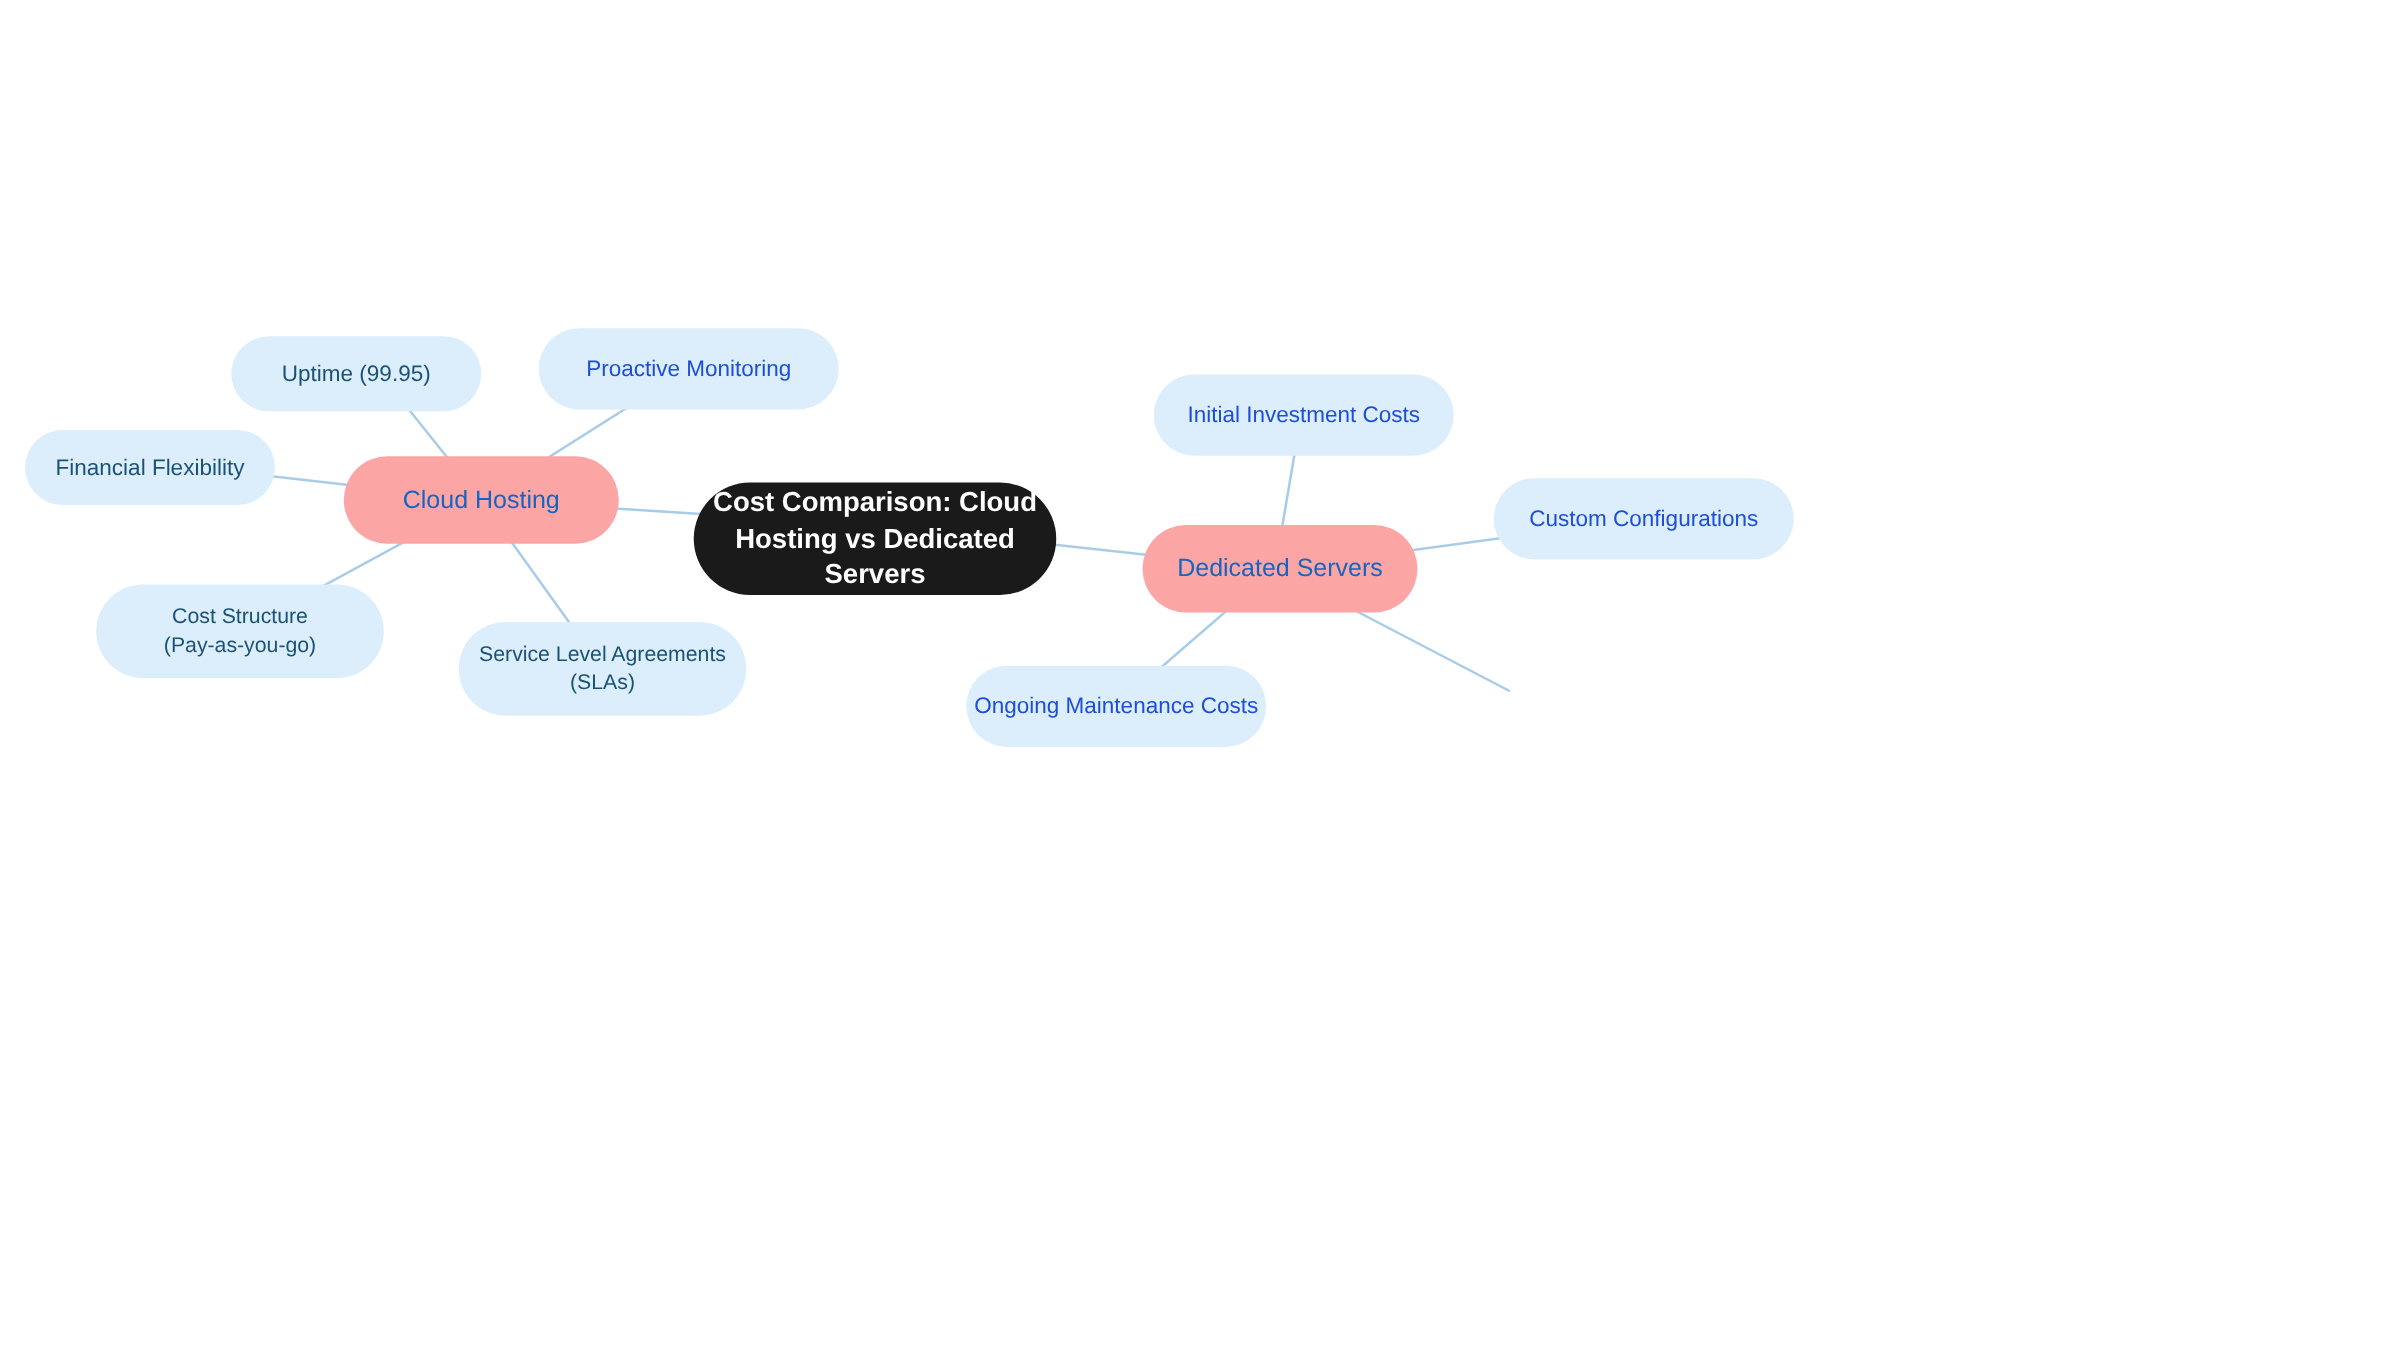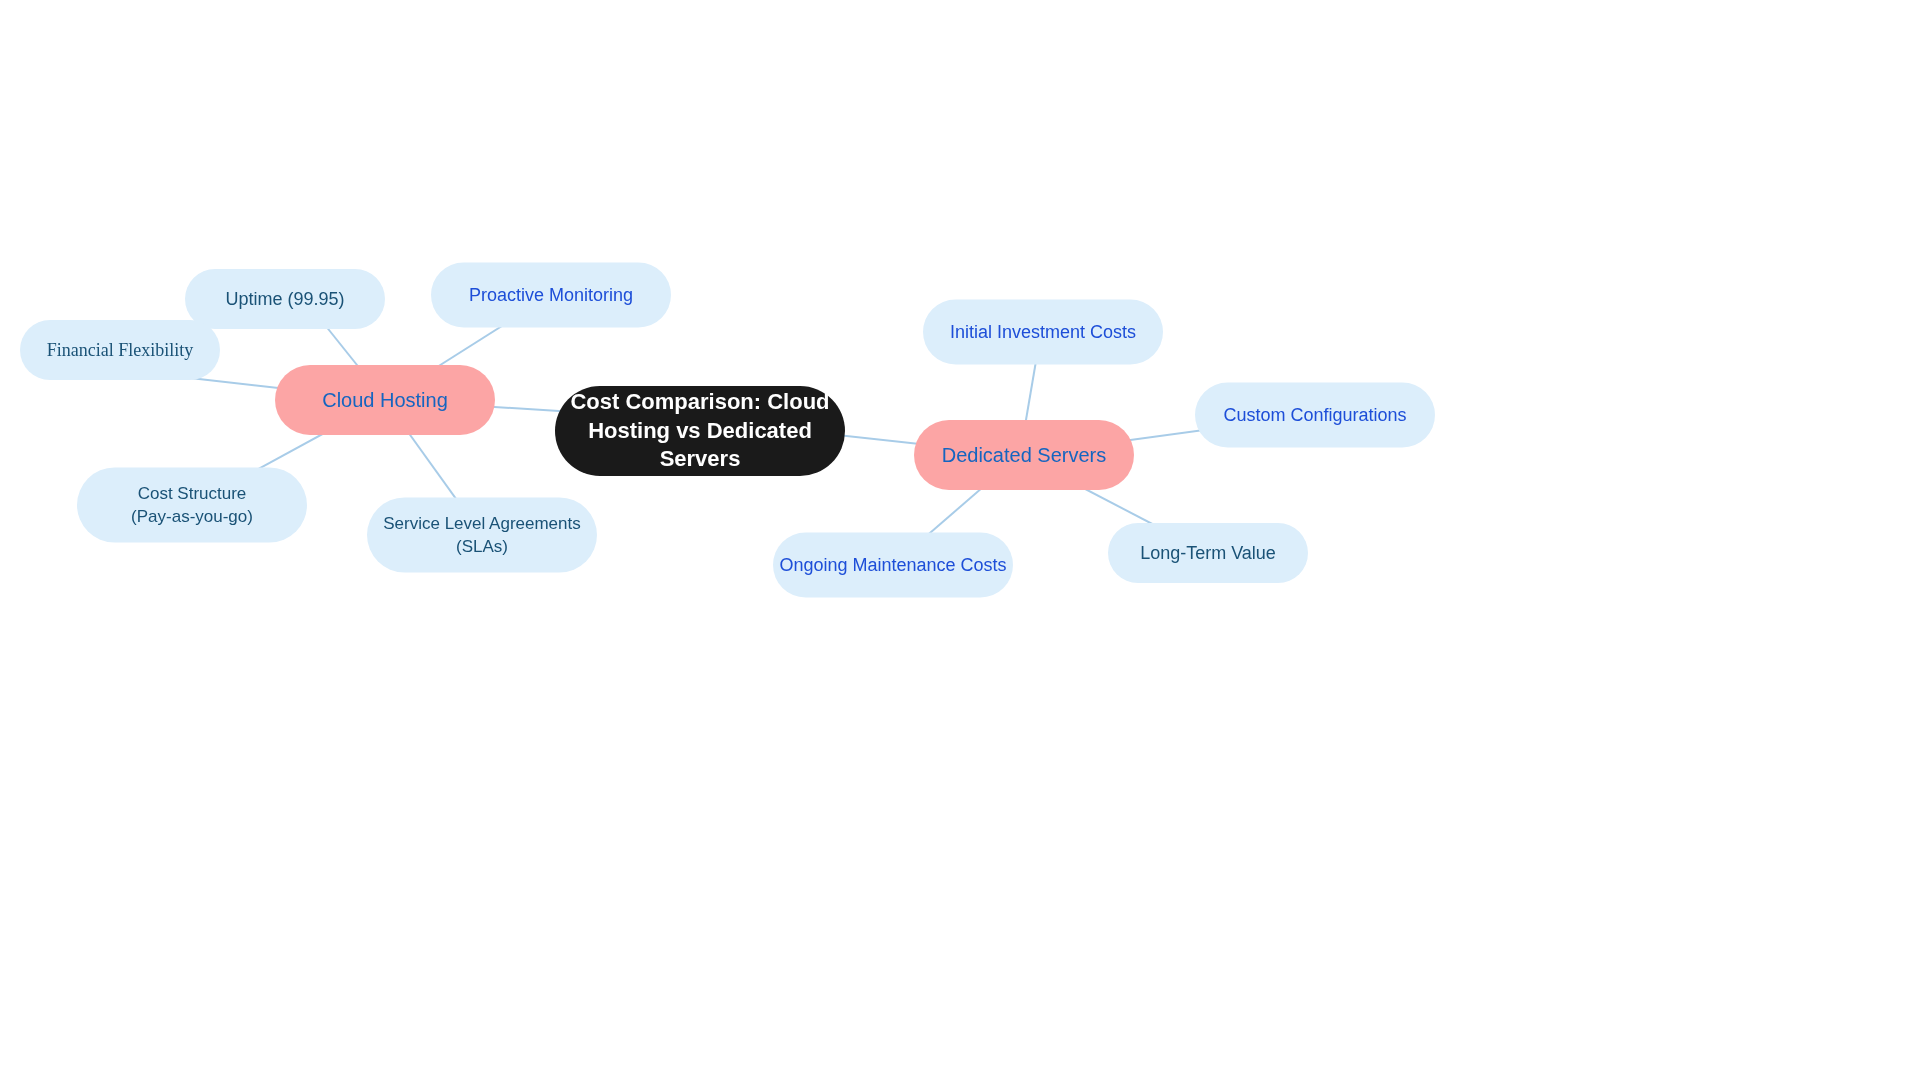--- a/index.html
+++ b/index.html
@@ -90,22 +90,21 @@
       <line x1="1020" y1="455" x2="1315" y2="415" stroke="#a8cce8" stroke-width="2"></line>
       <line x1="1020" y1="455" x2="893" y2="565" stroke="#a8cce8" stroke-width="2"></line>
       <line x1="1020" y1="455" x2="1208" y2="553" stroke="#a8cce8" stroke-width="2"></line>
     </svg>
 <div class="node node-center" style="left: 700px; top: 420px; white-space: pre-line;">Cost Comparison: Cloud
 Hosting vs Dedicated Servers</div>
     <div class="node node-branch" style="left: 385px; top: 400px; white-space: pre-line;">Cloud Hosting</div>
     <div class="node node-branch" style="left: 1024px; top: 455px; white-space: pre-line;">Dedicated Servers</div>
     <div class="node node-leaf" style="left: 285px; top: 275px; white-space: pre-line; margin-top: 24px;">Uptime (99.95)</div>
     <div class="node node-leaf-wide" style="left: 551px; top: 295px; white-space: pre-line;">Proactive Monitoring</div>
-    <div class="node node-leaf" style="left: 120px; top: 350px; white-space: pre-line; font-family: Liberation Serif, serif;">Financial Flexibility</div>
+    <div class="node node-leaf" style="left: 120px; top: 374px; white-space: pre-line;">Financial Flexibility</div>
     <div class="node node-leaf-tall" style="left: 192px; top: 505px; white-space: pre-line;">Cost Structure
 (Pay-as-you-go)</div>
     <div class="node node-leaf-tall" style="left: 482px; top: 535px; white-space: pre-line;">Service Level Agreements
 (SLAs)</div>
     <div class="node node-leaf-wide" style="left: 1043px; top: 332px; white-space: pre-line;">Initial Investment Costs</div>
     <div class="node node-leaf-wide" style="left: 1315px; top: 415px; white-space: pre-line;">Custom Configurations</div>
     <div class="node node-leaf-wide" style="left: 893px; top: 565px; white-space: pre-line;">Ongoing Maintenance Costs</div>
-    <div class="node node-leaf" style="left: 1208px; top: 553px; white-space: pre-line;">Long-Term Value</div>
   </div>
 
 </body></html>

